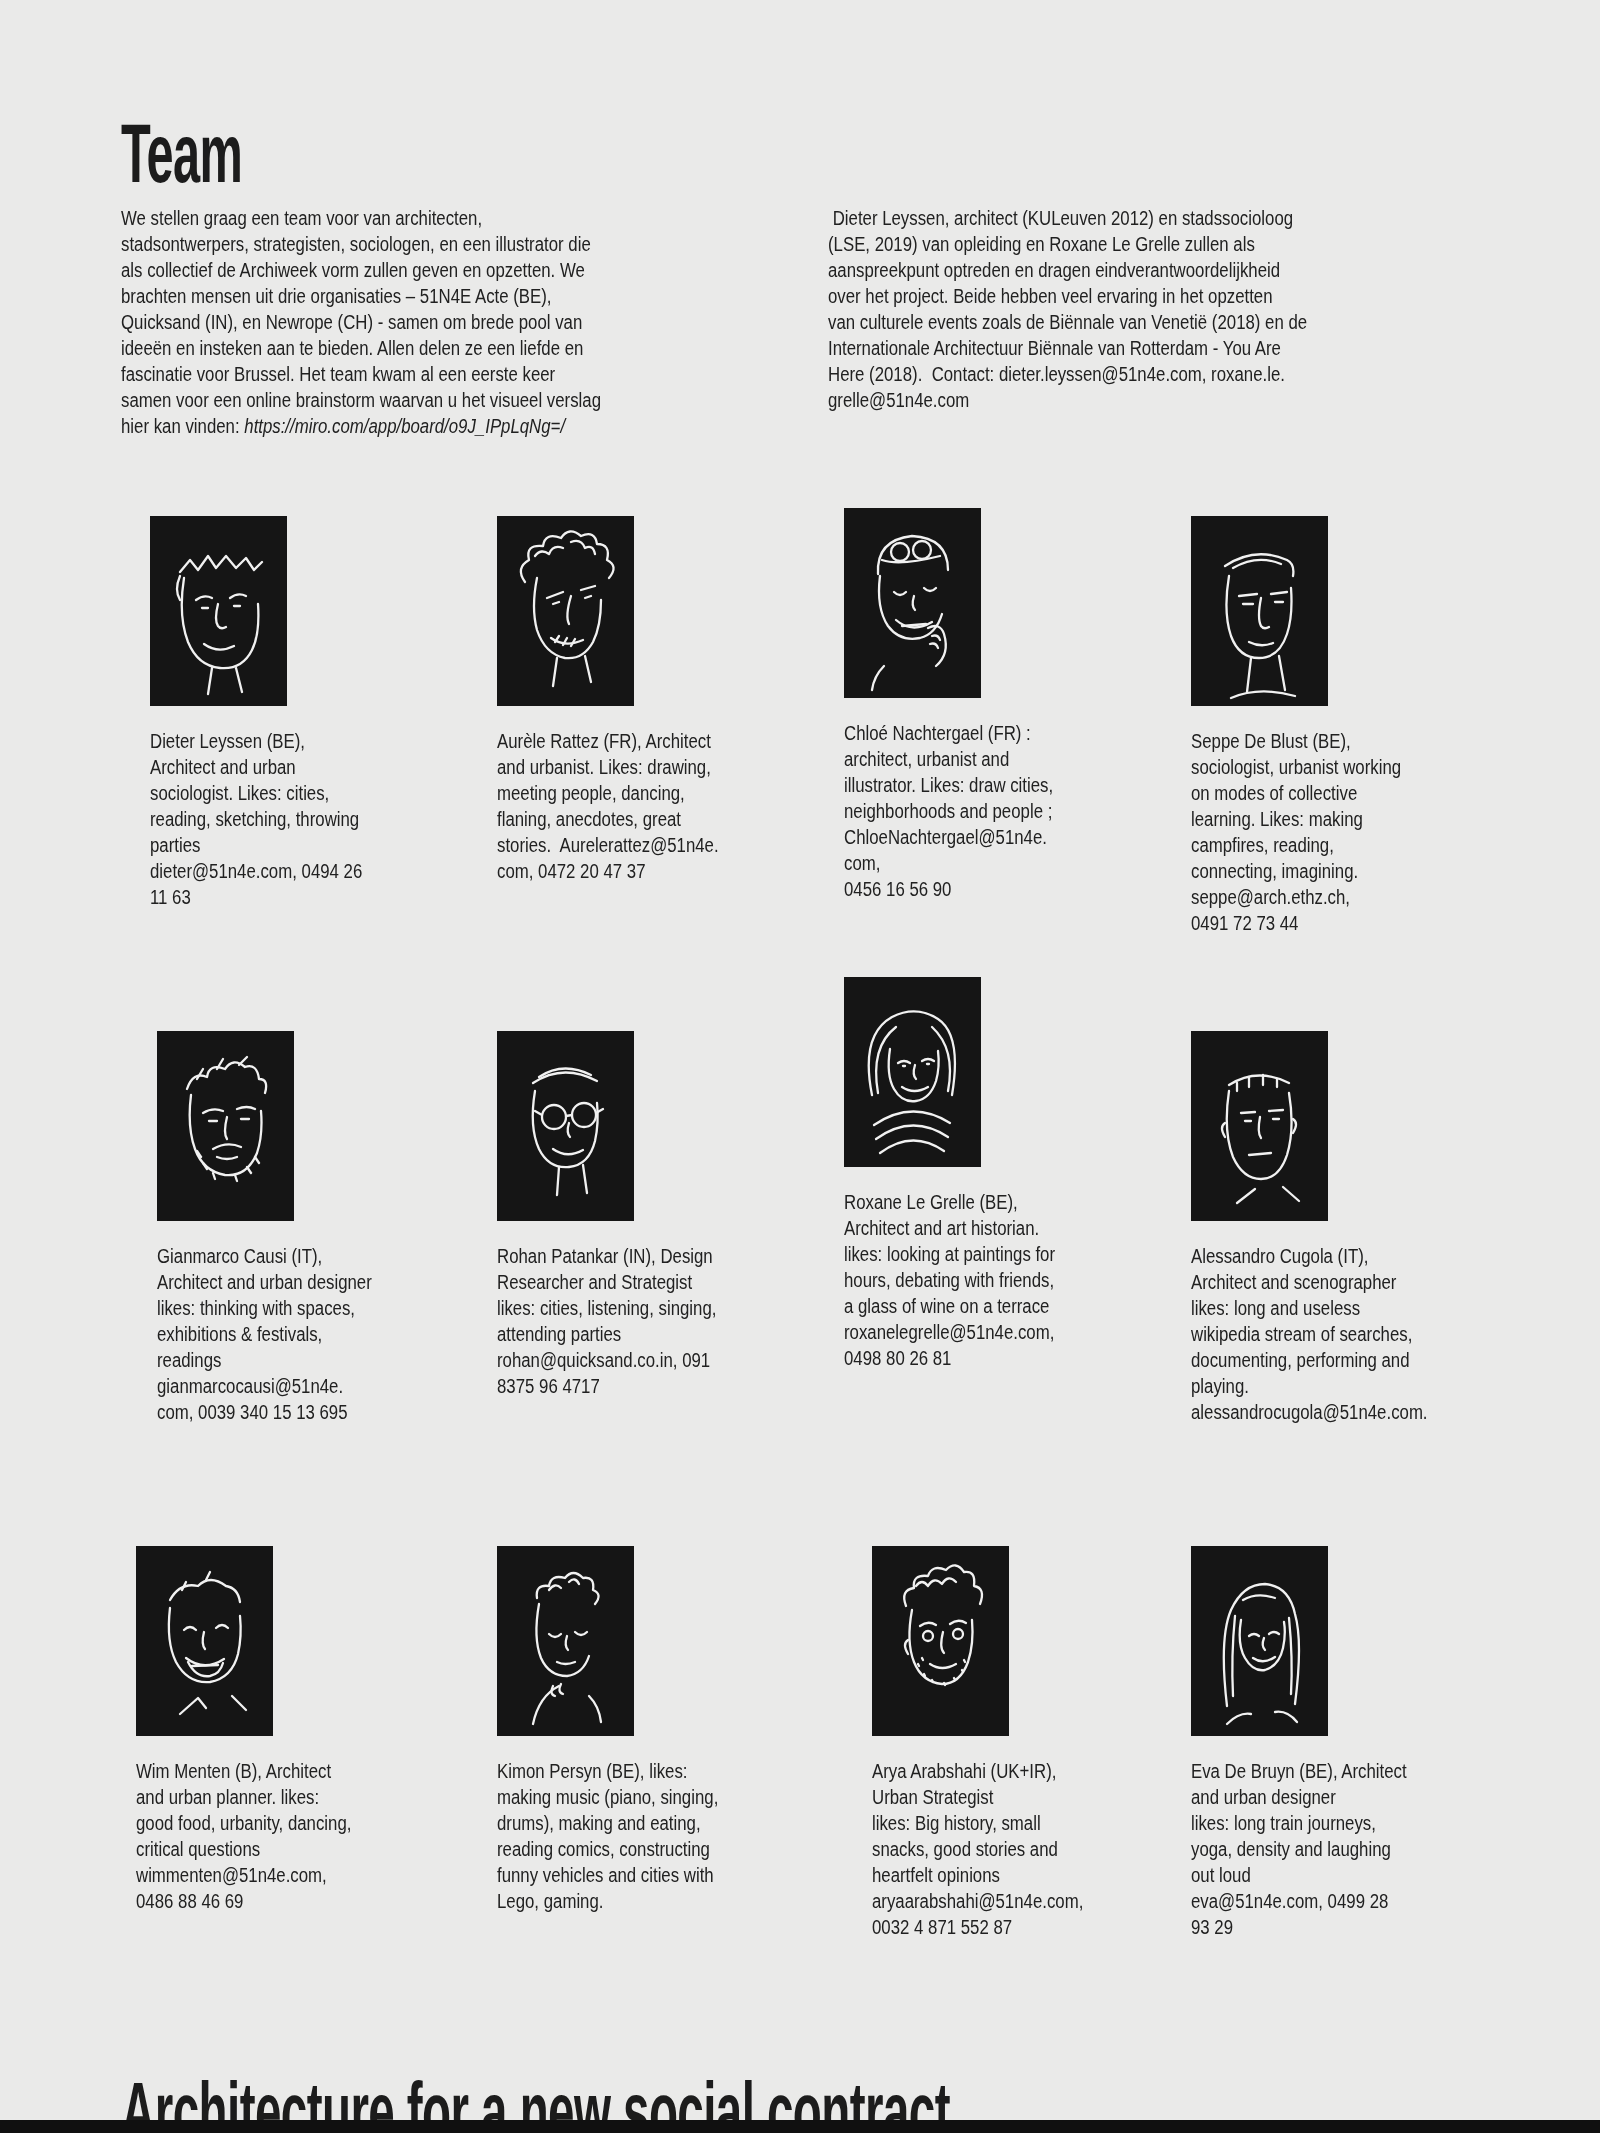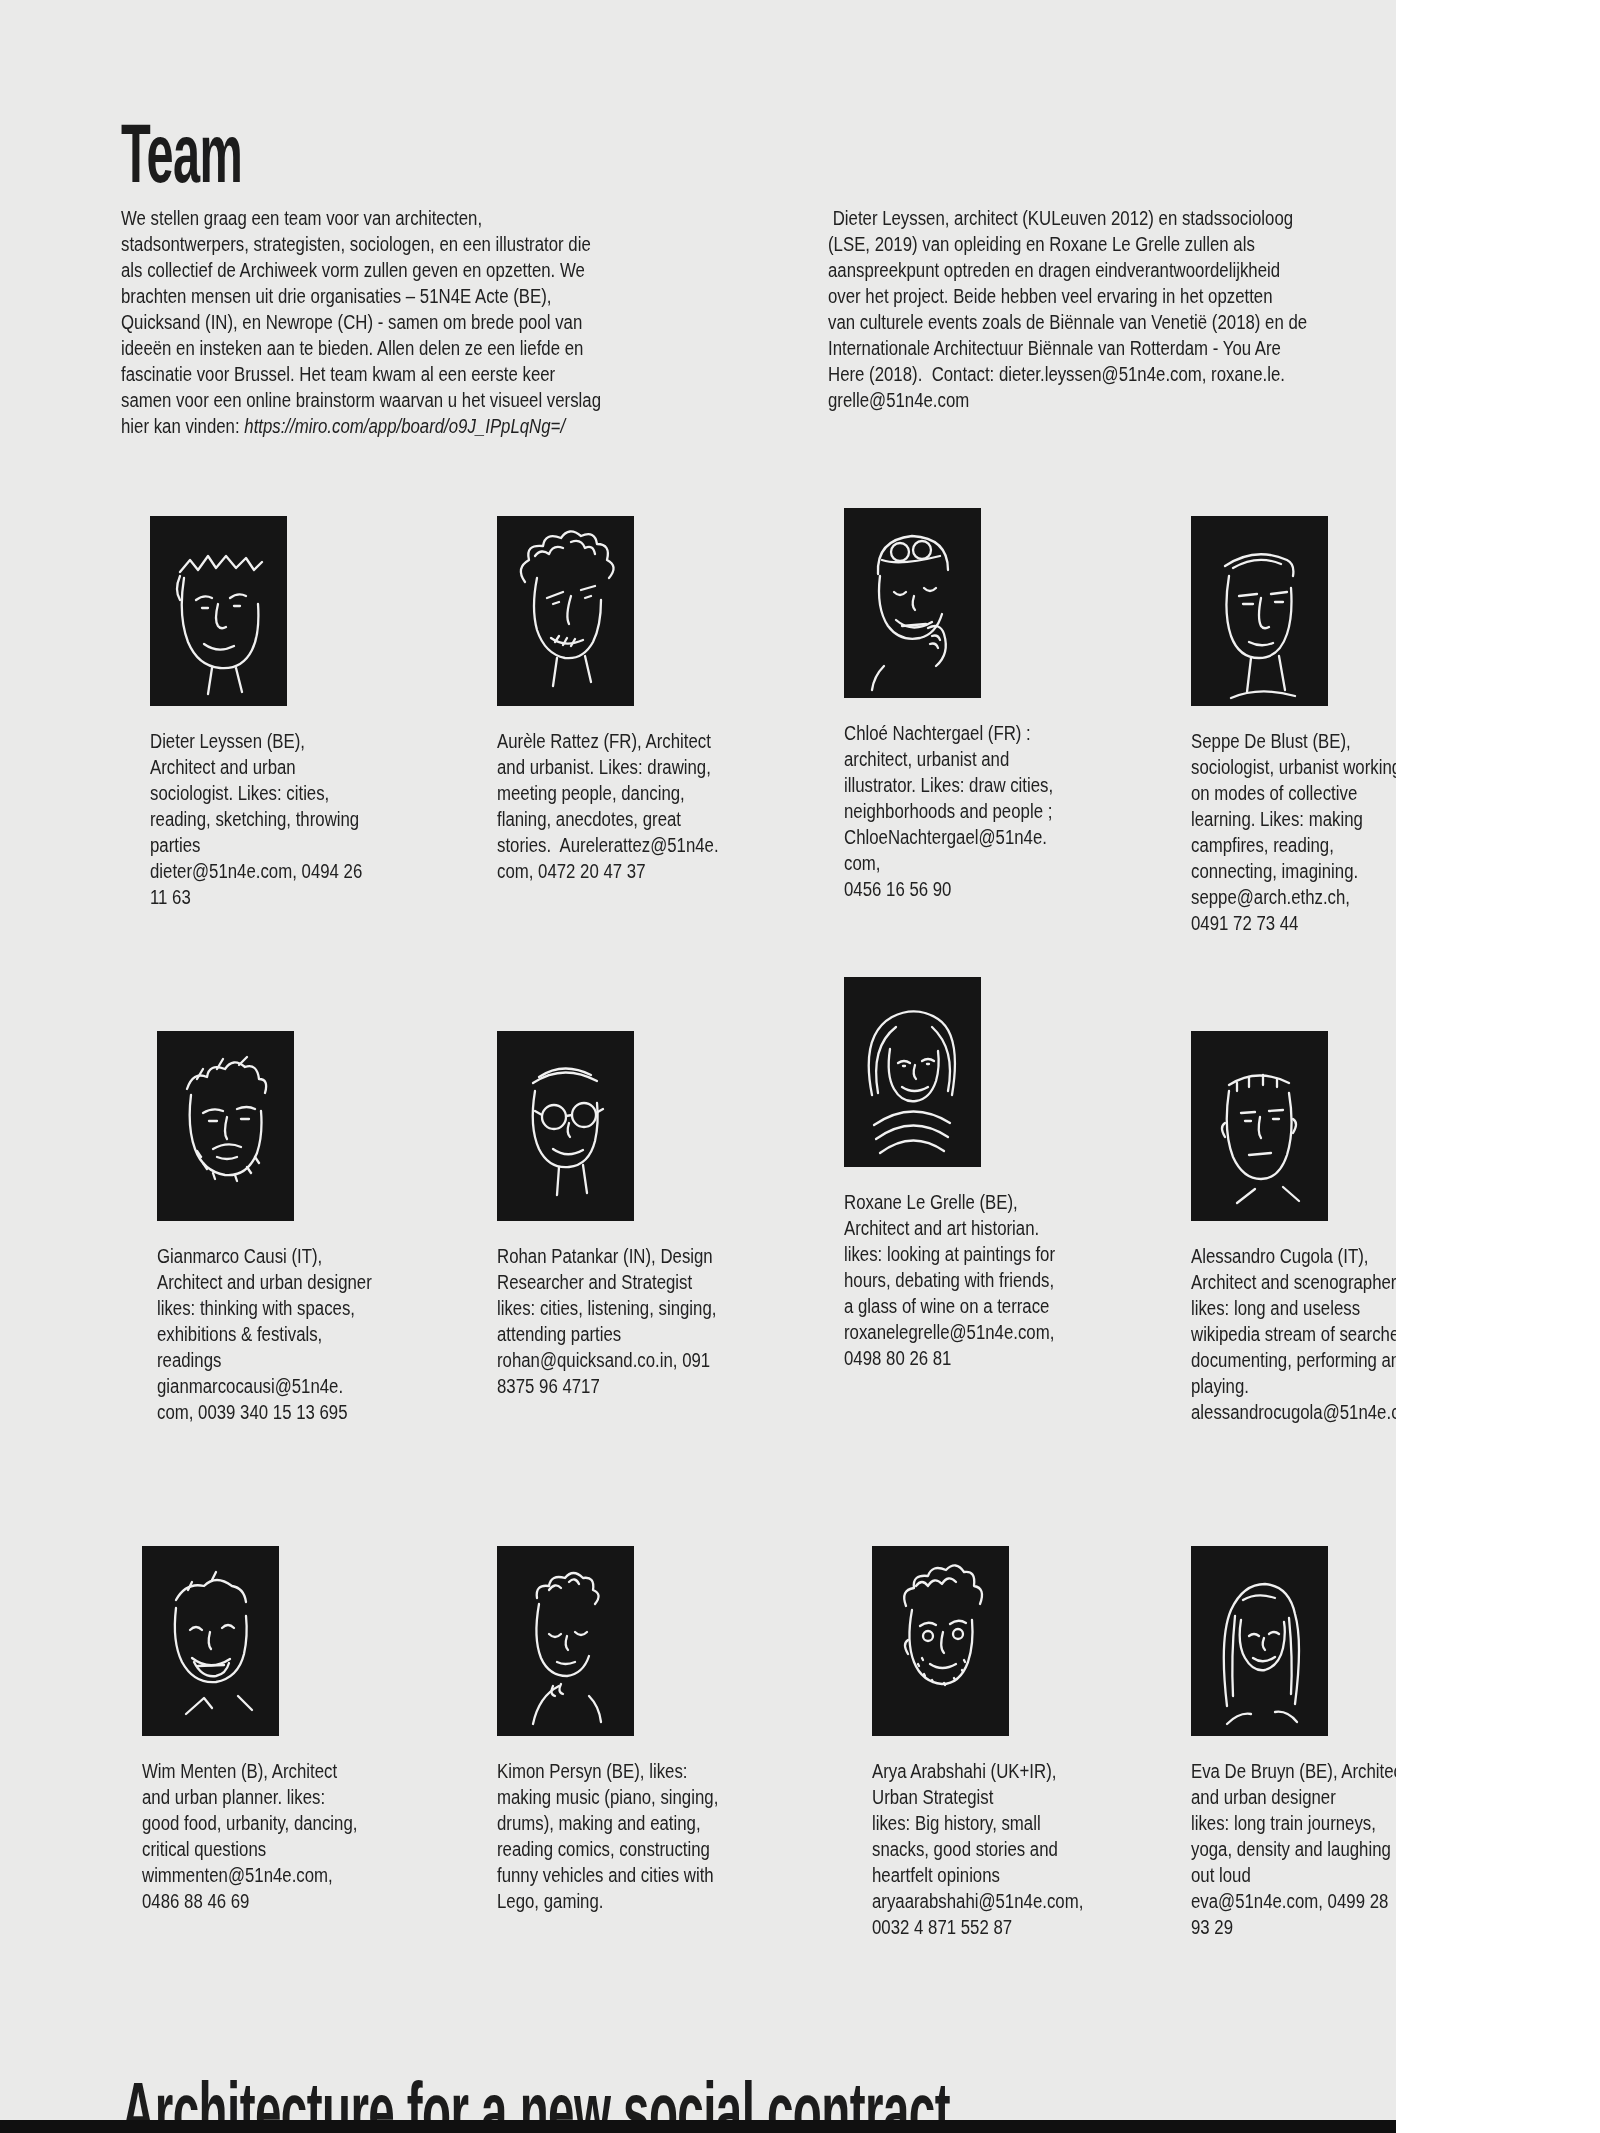--- a/index.html
+++ b/index.html
@@ -1,18 +1,18 @@
 <!DOCTYPE html>
 <html><head>
 <meta charset="utf-8">
 <style>
   html,body{margin:0;padding:0;}
   .page{
     position:relative;
-    width:1396px;height:2133px;
+    width:1600px;height:2133px;
     background:#eaeae9;
     font-family:"Liberation Sans", sans-serif;
     color:#212121;
     overflow:hidden;
   }
   .condensed{
     font-weight:700;
     color:#1c1c1c;
     transform:scaleX(0.58);
     transform-origin:0 0;
@@ -294,21 +294,21 @@
     </div>
     <figcaption class="body-text bio">Alessandro Cugola (IT),
 Architect and scenographer
 likes: long and useless
 wikipedia stream of searches,
 documenting, performing and
 playing.
 alessandrocugola@51n4e.com.</figcaption>
   </figure>
 
-  <figure class="card" style="left:126px;top:1530px">
+  <figure class="card" style="left:120px;top:1530px">
     <div class="portrait">
       <svg viewBox="0 0 137 190">
         <path d="M34 54 Q44 36 62 40 Q74 28 90 40 Q102 42 104 56"></path>
         <path d="M46 44 L50 36"></path>
           <path d="M70 34 L74 26"></path>
         <path d="M34 62 Q30 96 40 116 Q52 138 74 136 Q96 132 102 108 Q106 90 104 70"></path>
         <path d="M48 84 Q54 78 60 84"></path>
           <path d="M80 82 Q86 76 92 82"></path>
         <path d="M68 86 Q65 98 69 103"></path>
         <path d="M50 112 Q68 126 88 113"></path>

